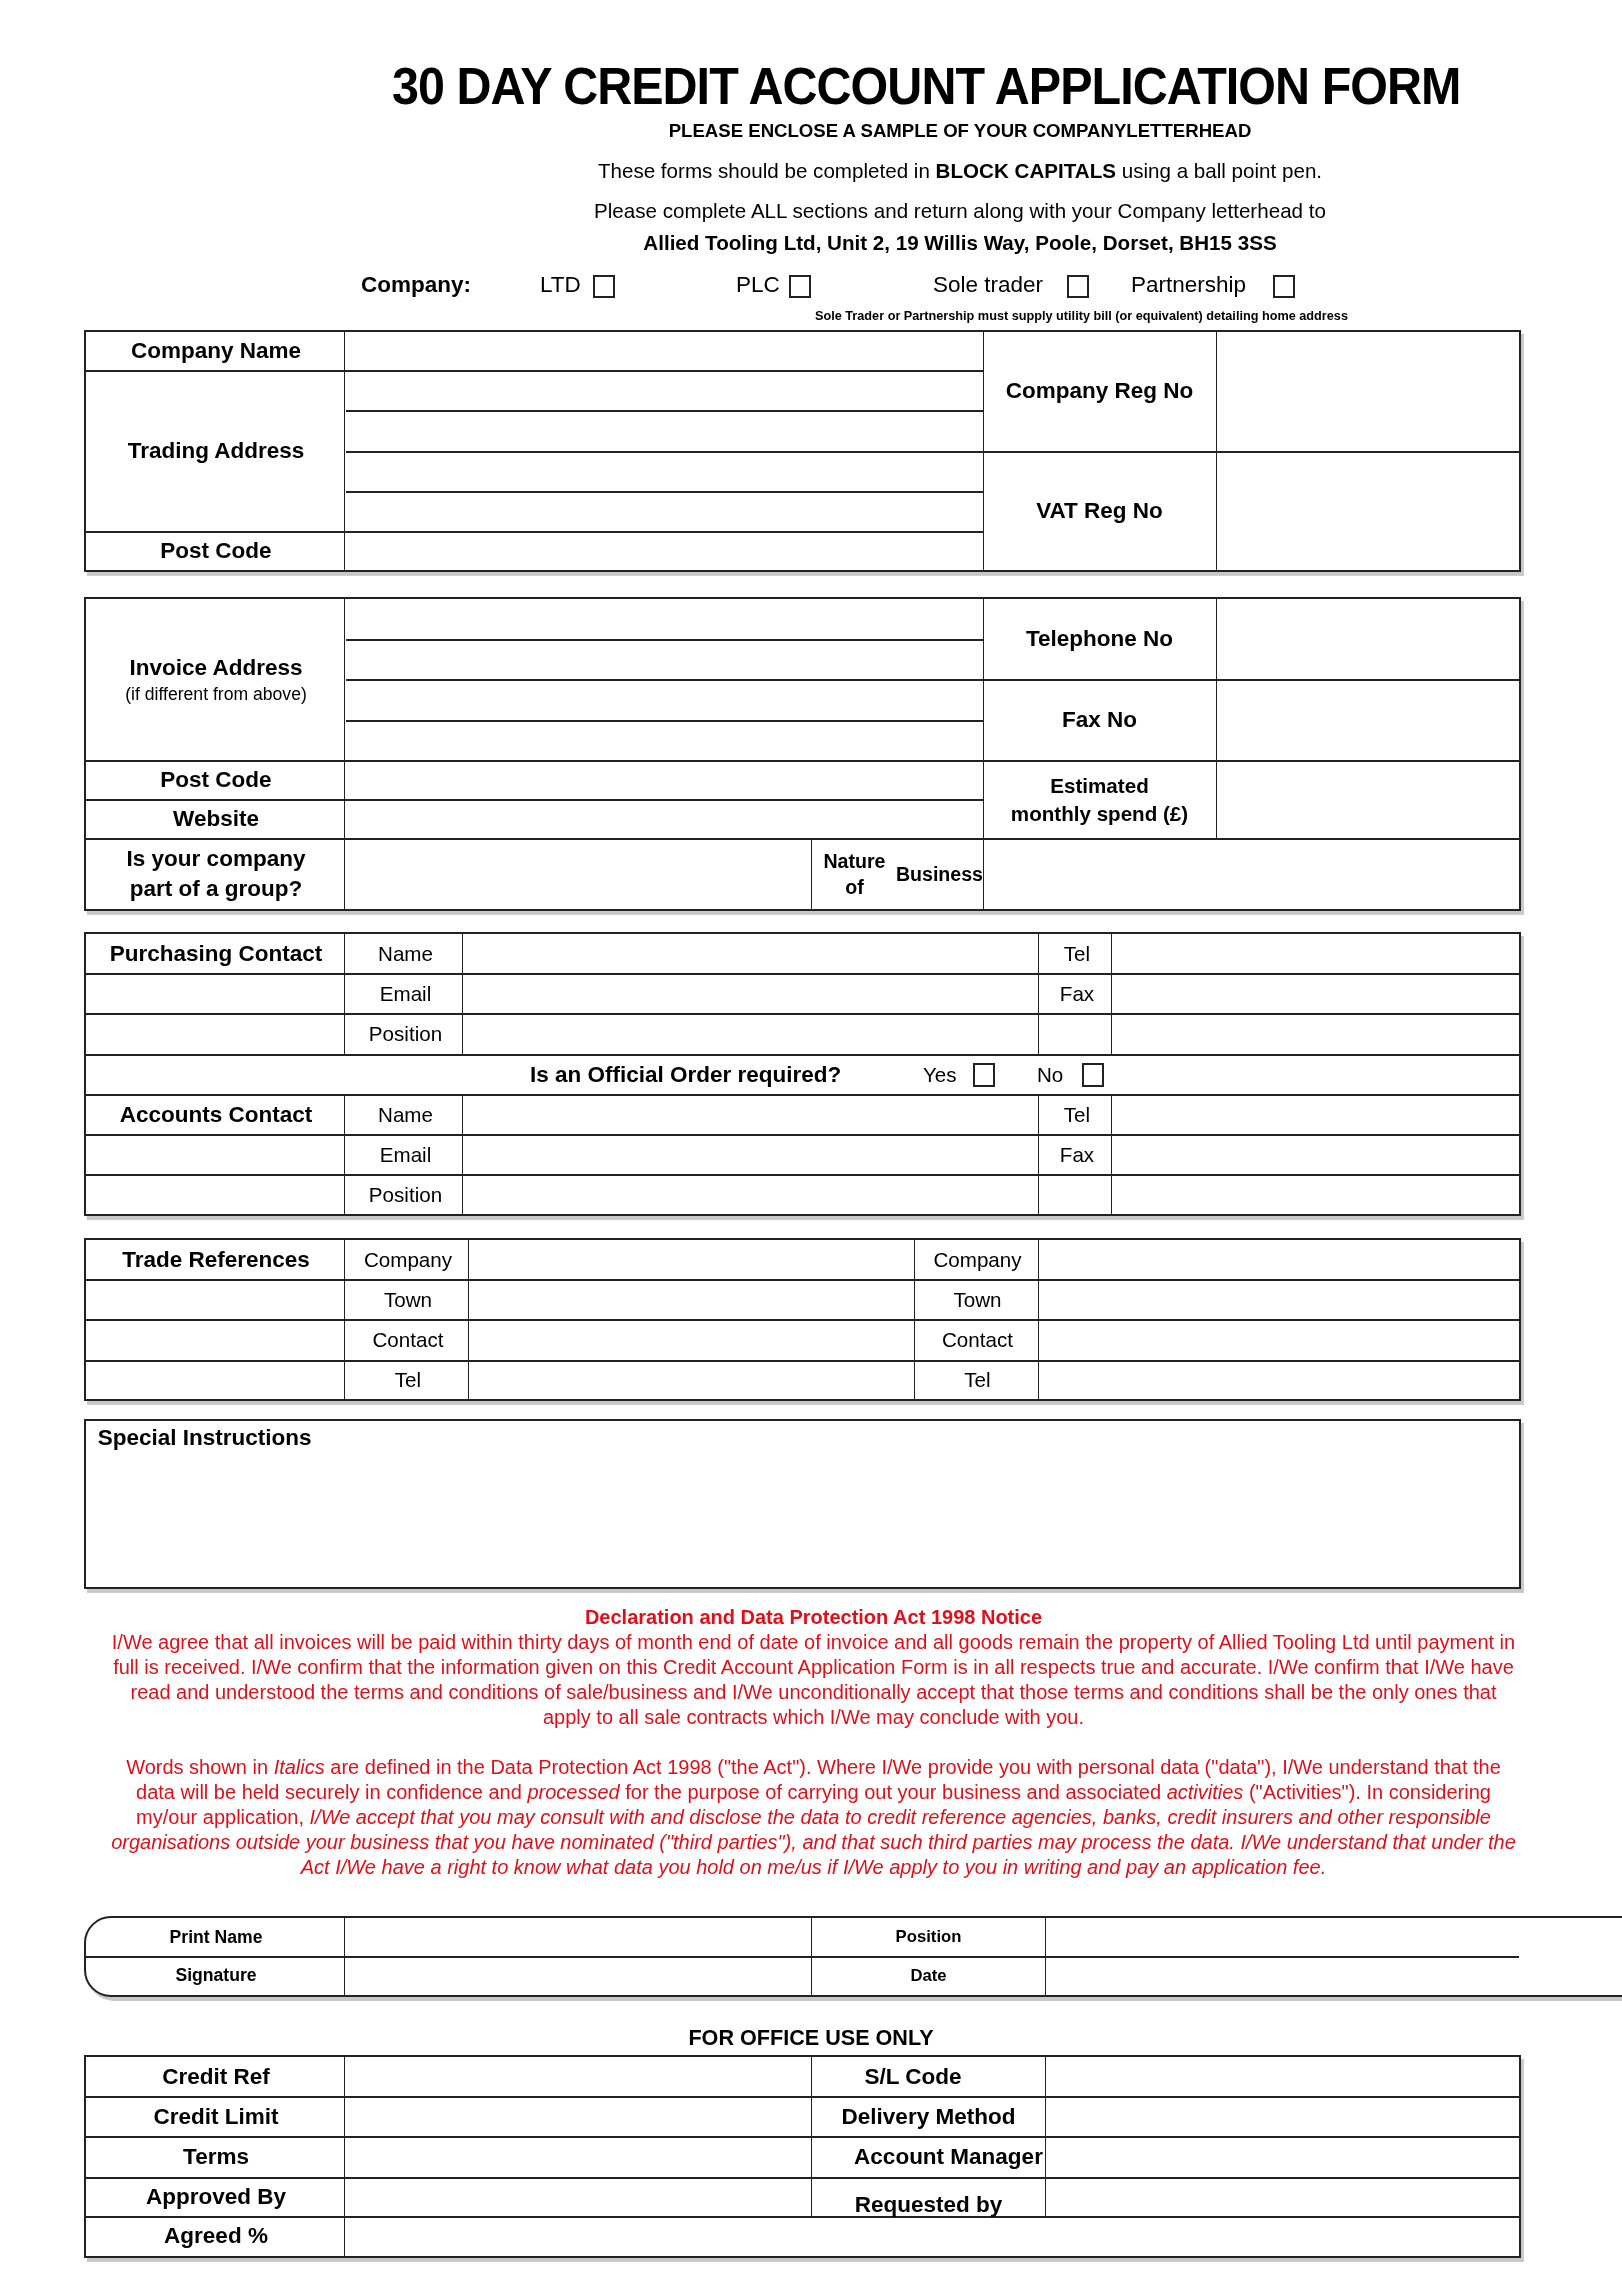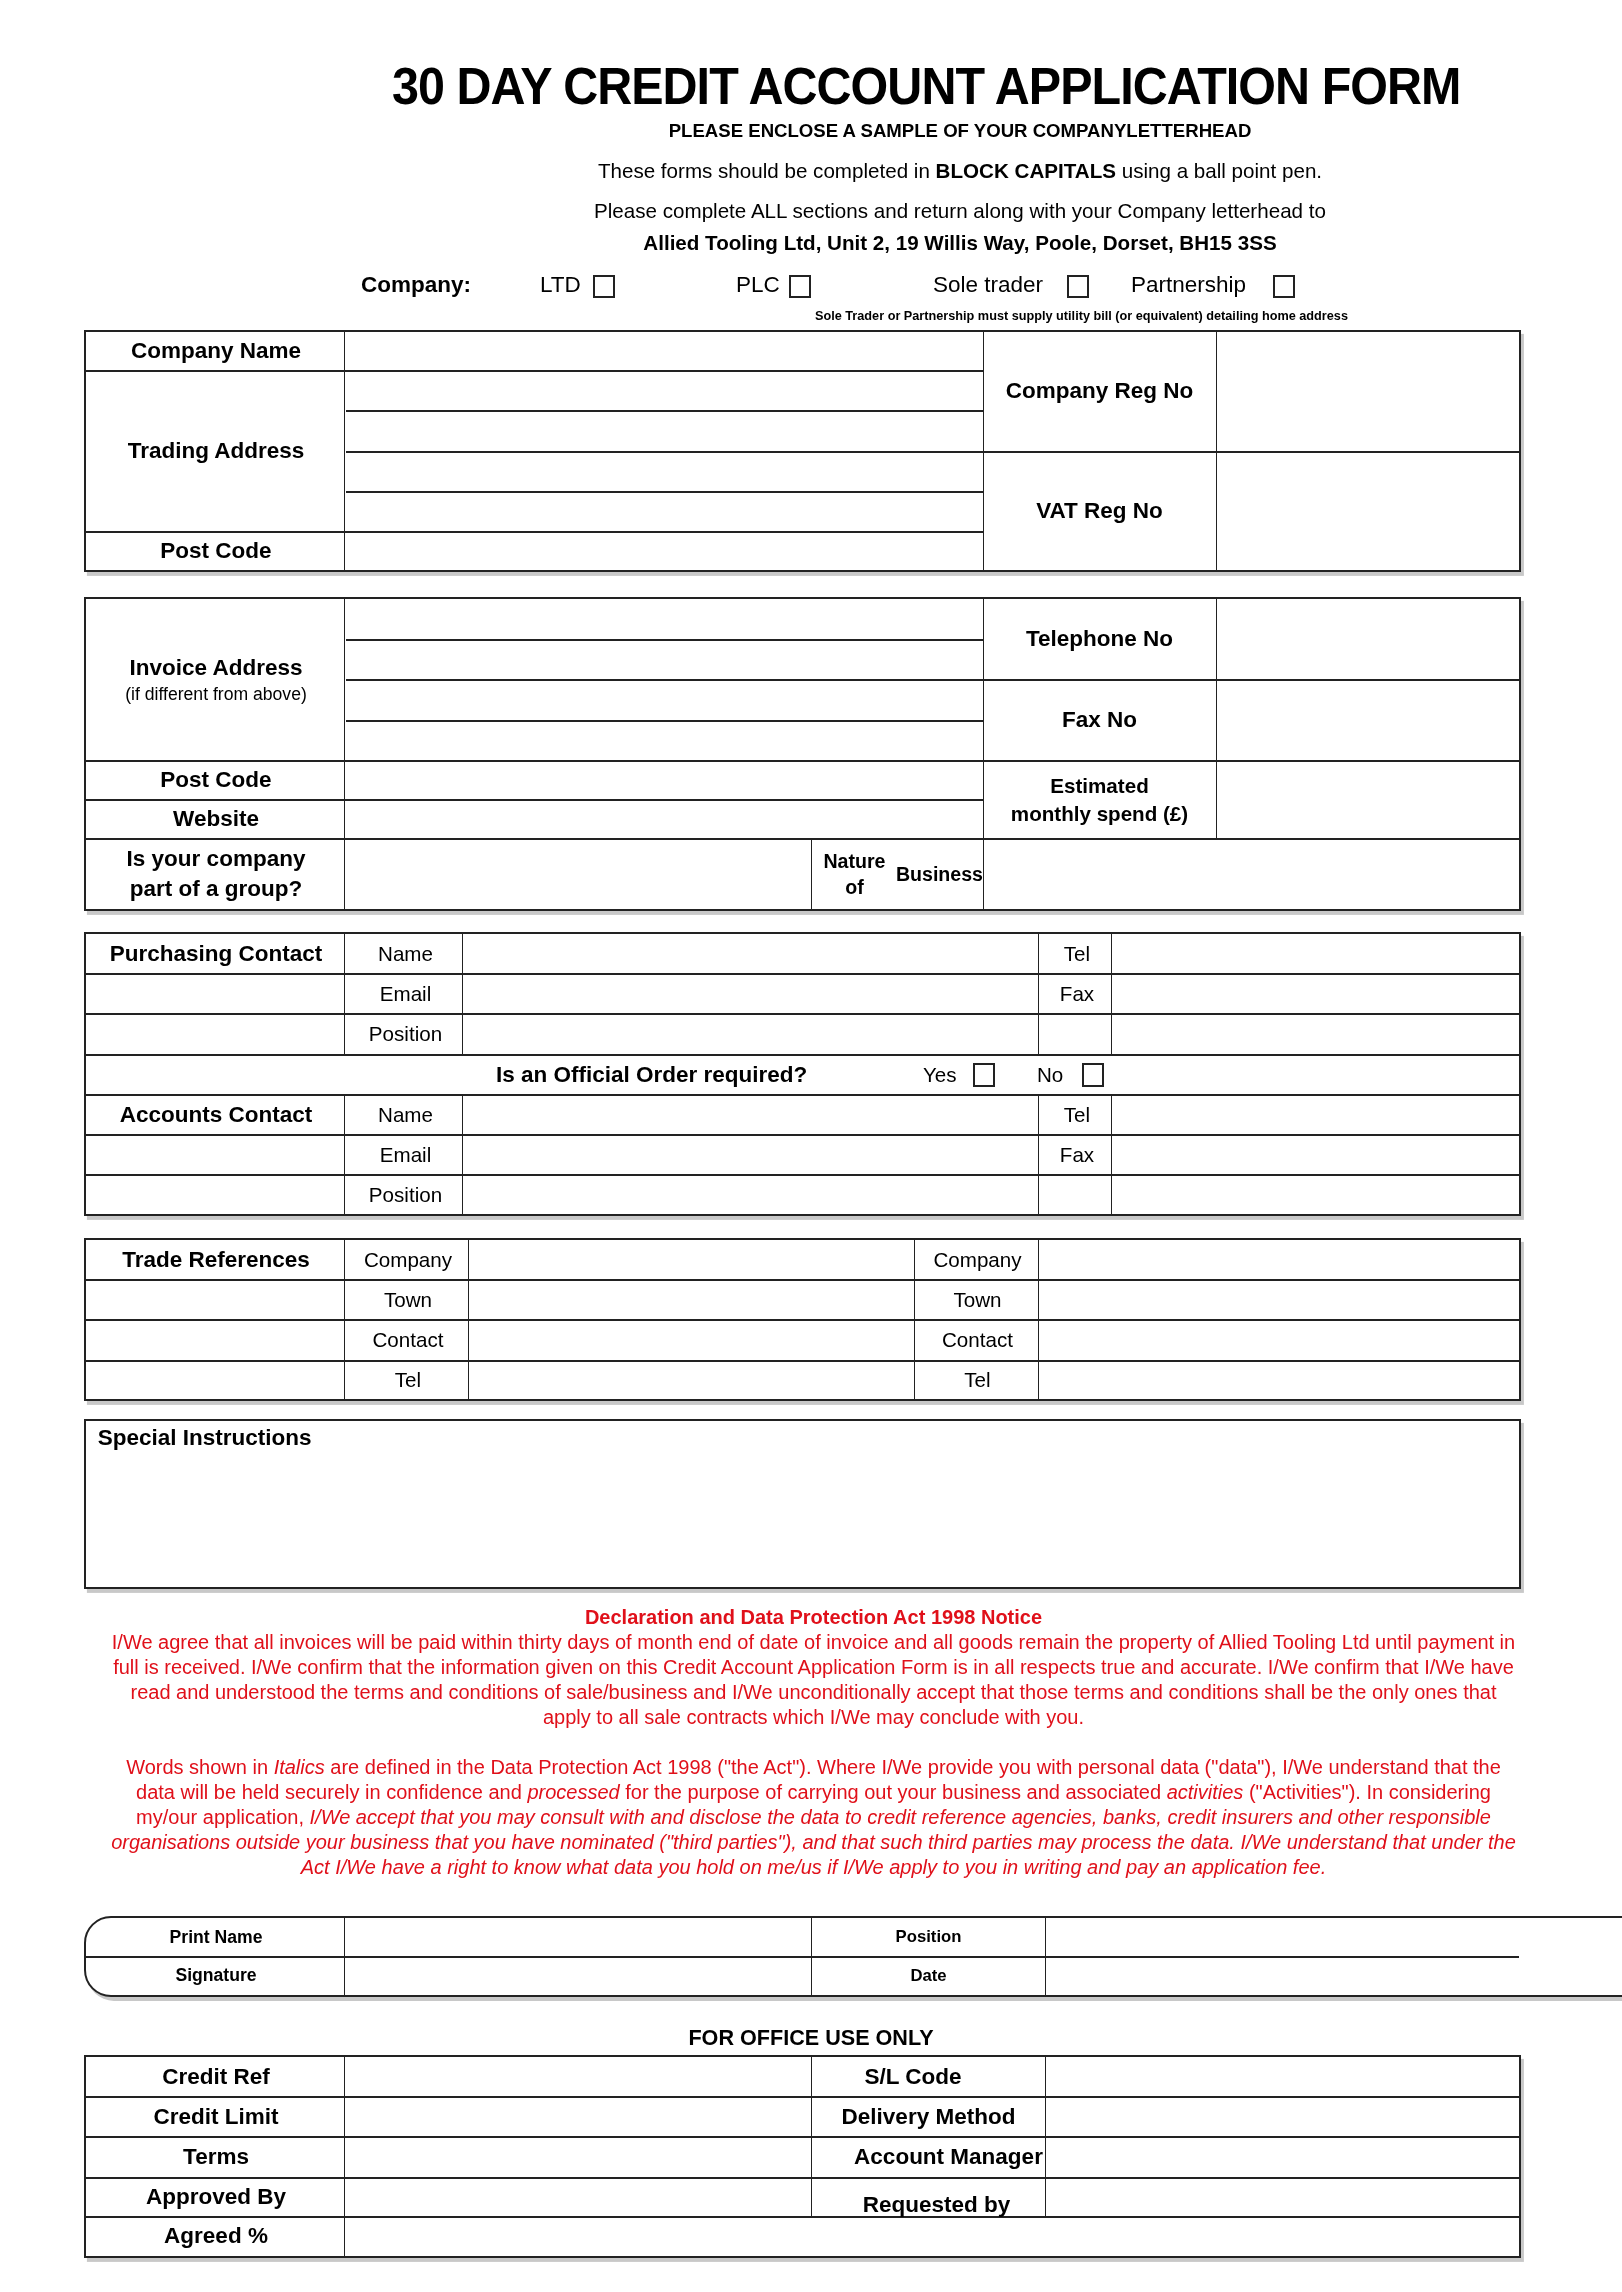--- a/index.html
+++ b/index.html
@@ -158,21 +158,21 @@
   <div class="field" style="left:378px;top:0;width:575px;height:40px;"></div>
   <div class="cell lbl-n" style="left:954px;top:0;width:74px;height:40px;">Tel</div>
   <div class="field" style="left:1027px;top:0;width:406px;height:40px;"></div>
   <div class="cell lbl-n" style="left:260px;top:40px;width:119px;height:40px;">Email</div>
   <div class="field" style="left:378px;top:40px;width:575px;height:40px;"></div>
   <div class="cell lbl-n" style="left:954px;top:40px;width:74px;height:40px;">Fax</div>
   <div class="field" style="left:1027px;top:40px;width:406px;height:40px;"></div>
   <div class="cell lbl-n" style="left:260px;top:80px;width:119px;height:40px;">Position</div>
   <div class="field" style="left:378px;top:80px;width:575px;height:40px;"></div>
 
-  <div class="abs lbl-b" style="left:410px;top:121px;height:29px;line-height:40px;white-space:nowrap;">Is an Official Order required?</div>
+  <div class="abs lbl-b" style="left:444px;top:121px;height:29px;line-height:40px;white-space:nowrap;">Is an Official Order required?</div>
   <div class="abs lbl-n" style="left:837px;top:121px;height:40px;line-height:40px;">Yes</div>
   <span class="checkbox" style="left:887px;top:129px;"></span>
   <div class="abs lbl-n" style="left:951px;top:121px;height:40px;line-height:40px;">No</div>
   <span class="checkbox" style="left:996px;top:129px;"></span>
 
   <div class="cell lbl-b" style="left:0;top:161px;width:260px;height:40px;">Accounts Contact</div>
   <div class="cell lbl-n" style="left:260px;top:161px;width:119px;height:40px;">Name</div>
   <div class="field" style="left:378px;top:161px;width:575px;height:40px;"></div>
   <div class="cell lbl-n" style="left:954px;top:161px;width:74px;height:40px;">Tel</div>
   <div class="field" style="left:1027px;top:161px;width:406px;height:40px;"></div>
@@ -262,19 +262,19 @@
   <div class="cell lbl-b" style="left:727px;top:40px;width:231px;height:40px;">Delivery Method</div>
   <div class="field" style="left:961px;top:40px;width:472px;height:40px;"></div>
 
   <div class="cell lbl-b" style="left:0;top:80px;width:260px;height:40px;">Terms</div>
   <div class="field" style="left:260px;top:80px;width:466px;height:40px;"></div>
   <div class="cell lbl-b" style="left:727px;top:80px;width:231px;height:40px;padding-left:40px;">Account Manager</div>
   <div class="field" style="left:961px;top:80px;width:472px;height:40px;"></div>
 
   <div class="cell lbl-b" style="left:0;top:121px;width:260px;height:39px;">Approved By</div>
   <div class="field" style="left:260px;top:121px;width:466px;height:39px;"></div>
-  <div class="cell lbl-b" style="left:727px;top:121px;width:231px;height:55px;margin-left:8px;">Requested by</div>
+  <div class="cell lbl-b" style="left:727px;top:121px;width:231px;height:55px;">Requested by</div>
   <div class="field" style="left:961px;top:121px;width:472px;height:39px;"></div>
 
   <div class="cell lbl-b" style="left:0;top:160px;width:260px;height:39px;">Agreed %</div>
   <div class="field" style="left:260px;top:160px;width:1173px;height:39px;"></div>
 </div>
 
 
 </body></html>

